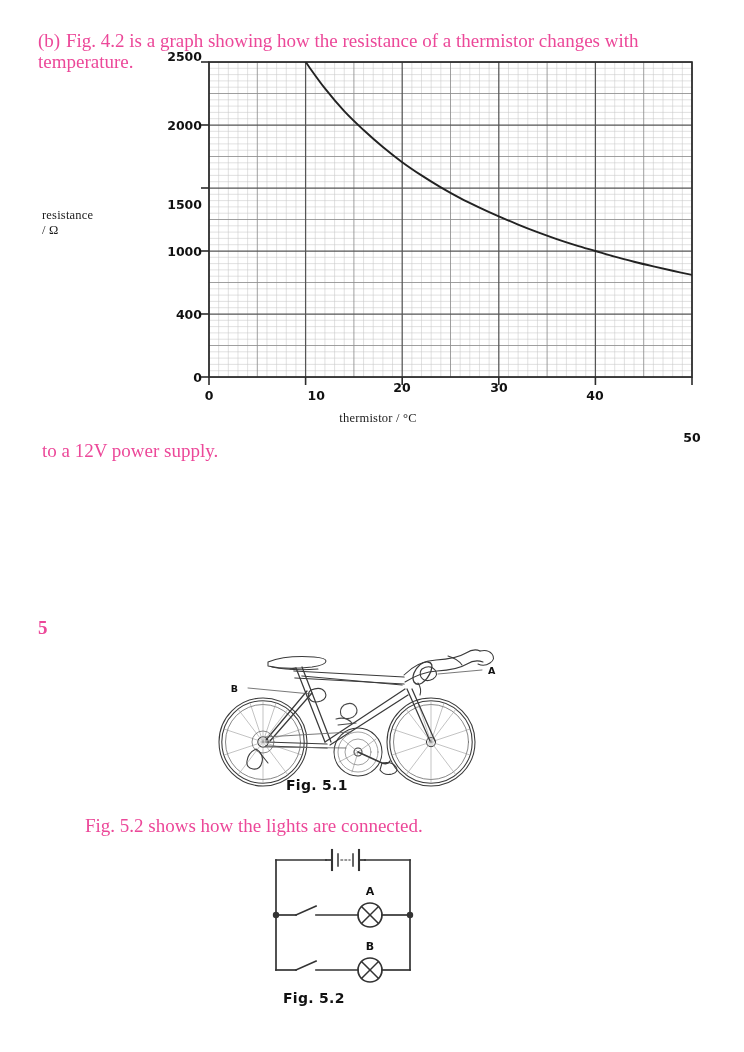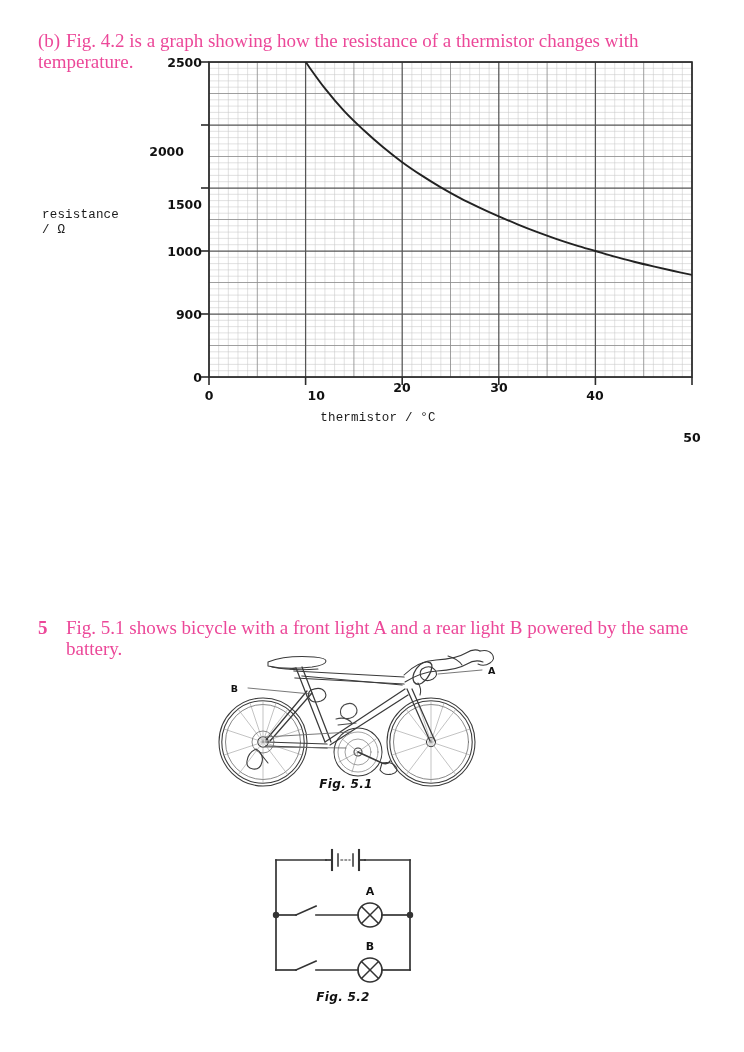--- a/index.html
+++ b/index.html
@@ -62,21 +62,21 @@
   
   #graph-figure {
     position: absolute;
     left: 0;
     top: 48px;
     width: 744px;
     height: 390px;
   }
   .axis-title {
     position: absolute;
-    font-family: Liberation Mono, monospace;
+    font-family: Liberation Serif, serif;
     font-size: 12.5px;
     color: #1a1a1a;
     letter-spacing: 0.2px;
   }
   #y-axis-title {
     left: 42px;
     top: 160px;
     line-height: 15px;
   }
   #x-axis-title {
@@ -98,26 +98,25 @@
   #bicycle-figure {
     position: absolute;
     left: 186px;
     top: 645px;
     width: 340px;
     height: 148px;
   }
   .fig-caption {
     position: absolute;
     font-family: "DejaVu Sans", sans-serif;
-    font-size: 12px;
+    font-size: 14px;
     font-weight: bold;
     color: #111;
-    text-align: center;
+    text-align: left;
     letter-spacing: 0.3px;
-    font-style: italic;
   }
   #fig51-caption {
     left: 286px;
     top: 777px;
     width: 120px;
   }
   #fig52-caption {
     left: 283px;
     top: 990px;
     width: 120px;
@@ -143,25 +142,25 @@
 
   <div id="graph-figure">
 
     <div id="y-axis-title" class="axis-title">
       <div>resistance</div>
       <div>/ Ω</div>
     </div>
 
     <div id="x-axis-title" class="axis-title">thermistor / °C</div>
 
-    <div class="tick-label ytick" style="left:146px; top:14px;  width:56px;text-align:right;">2500</div>
-    <div class="tick-label ytick" style="left:128px; top:77px;  width:56px;margin-top:26px;">2000</div>
+    <div class="tick-label ytick" style="left:146px; top:8px;  width:56px;text-align:right;">2500</div>
+    <div class="tick-label ytick" style="left:146px; top:77px;  width:56px;">2000</div>
     <div class="tick-label ytick" style="left:146px; top:156px; width:56px;">1500</div>
     <div class="tick-label ytick" style="left:146px; top:203px; width:56px;">1000</div>
-    <div class="tick-label ytick" style="left:146px; top:266px; width:56px;">900</div>
+    <div class="tick-label ytick" style="left:146px; top:266px; width:56px;">400</div>
     <div class="tick-label ytick" style="left:146px; top:329px; width:56px;">0</div>
 
     <div class="tick-label xtick" style="left:209px; top:340px; width:40px;">0</div>
     <div class="tick-label xtick" style="left:305px; top:340px; width:40px;text-align:right;">10</div>
     <div class="tick-label xtick" style="left:402px; top:332px; width:40px;">20</div>
     <div class="tick-label xtick" style="left:499px; top:332px; width:40px;">30</div>
     <div class="tick-label xtick" style="left:595px; top:340px; width:40px;">40</div>
     <div class="tick-label xtick" style="left:692px; top:340px; width:40px;margin-top:42px;">50</div>
 
     <svg id="plot-svg" width="744" height="390" viewBox="0 0 744 390" style="position:absolute; left:0; top:0;">
@@ -295,25 +294,25 @@
           <line x1="498.8" y1="329" x2="498.8" y2="337" stroke="#2b2b2b" stroke-width="1.6"></line>
           <line x1="595.4000000000001" y1="329" x2="595.4000000000001" y2="337" stroke="#2b2b2b" stroke-width="1.6"></line>
           <line x1="692" y1="329" x2="692" y2="337" stroke="#2b2b2b" stroke-width="1.6"></line>
         </g>
 
       <path id="data-curve" fill="none" stroke="#222222" stroke-width="1.9" stroke-linecap="round" stroke-linejoin="round" clip-path="url(#plotclip)" d="M305.60 14.00 C308.82 18.41,318.48 32.27,324.92 40.46 C331.36 48.65,337.80 56.21,344.24 63.14 C350.68 70.07,357.12 76.05,363.56 82.04 C370.00 88.02,376.44 93.70,382.88 99.05 C389.32 104.41,395.76 109.44,402.20 114.17 C408.64 118.89,415.08 123.20,421.52 127.40 C427.96 131.60,434.40 135.59,440.84 139.37 C447.28 143.15,453.72 146.72,460.16 150.08 C466.60 153.44,473.04 156.49,479.48 159.53 C485.92 162.57,492.36 165.51,498.80 168.35 C505.24 171.19,511.68 173.91,518.12 176.54 C524.56 179.16,531.00 181.69,537.44 184.10 C543.88 186.51,550.32 188.82,556.76 191.03 C563.20 193.24,569.64 195.34,576.08 197.33 C582.52 199.33,588.96 201.11,595.40 203.00 C601.84 204.89,608.28 206.89,614.72 208.67 C621.16 210.46,627.60 212.09,634.04 213.71 C640.48 215.33,646.92 216.86,653.36 218.37 C659.80 219.88,666.24 221.35,672.68 222.78 C679.12 224.21,688.78 226.25,692.00 226.94"></path>
     </svg>
   </div>
 
   <div class="qtext calc-text">
+    <div>to a 12V power supply.</div>
   </div>
 
   <div class="qtext q5-block">
     <span class="q5-num">5</span>
-    <span>Fig. 5.1 shows bicycle with a front light A and a rear light B powered by the same battery.</span>
   </div>
 
   <div id="bicycle-figure">
     <svg width="340" height="148" viewBox="0 0 340 148">
       <g fill="none" stroke="#3a3a3a" stroke-width="1.05" stroke-linecap="round" stroke-linejoin="round">
 
         <g>
           <circle cx="77" cy="97" r="44"></circle>
           <circle cx="77" cy="97" r="41.2"></circle>
           <circle cx="77" cy="97" r="37.5" stroke="#6a6a6a" stroke-width="0.8"></circle>
@@ -439,20 +438,21 @@
         <line x1="252" y1="29" x2="296" y2="25" stroke="#555" stroke-width="0.8"></line>
       </g>
 
       <text x="52" y="47" font-family="DejaVu Sans, sans-serif" font-size="9.5" font-weight="bold" fill="#111" text-anchor="end" id="bike-label-b">B</text>
       <text x="302" y="29" font-family="DejaVu Sans, sans-serif" font-size="9.5" font-weight="bold" fill="#111" id="bike-label-a">A</text>
     </svg>
   </div>
 
   <div id="fig51-caption" class="fig-caption">Fig. 5.1</div>
 
+  <div class="qtext fig52-text">Fig. 5.2 shows how the lights are connected.</div>
 
   <div id="circuit-figure">
     <svg width="175" height="140" viewBox="0 0 175 140">
       <g fill="none" stroke="#333333" stroke-width="1.7" stroke-linecap="square">
 
         <line x1="18" y1="12" x2="68" y2="12"></line>
         <line x1="107" y1="12" x2="152" y2="12"></line>
 
         <line x1="18" y1="12" x2="18" y2="122"></line>
 

